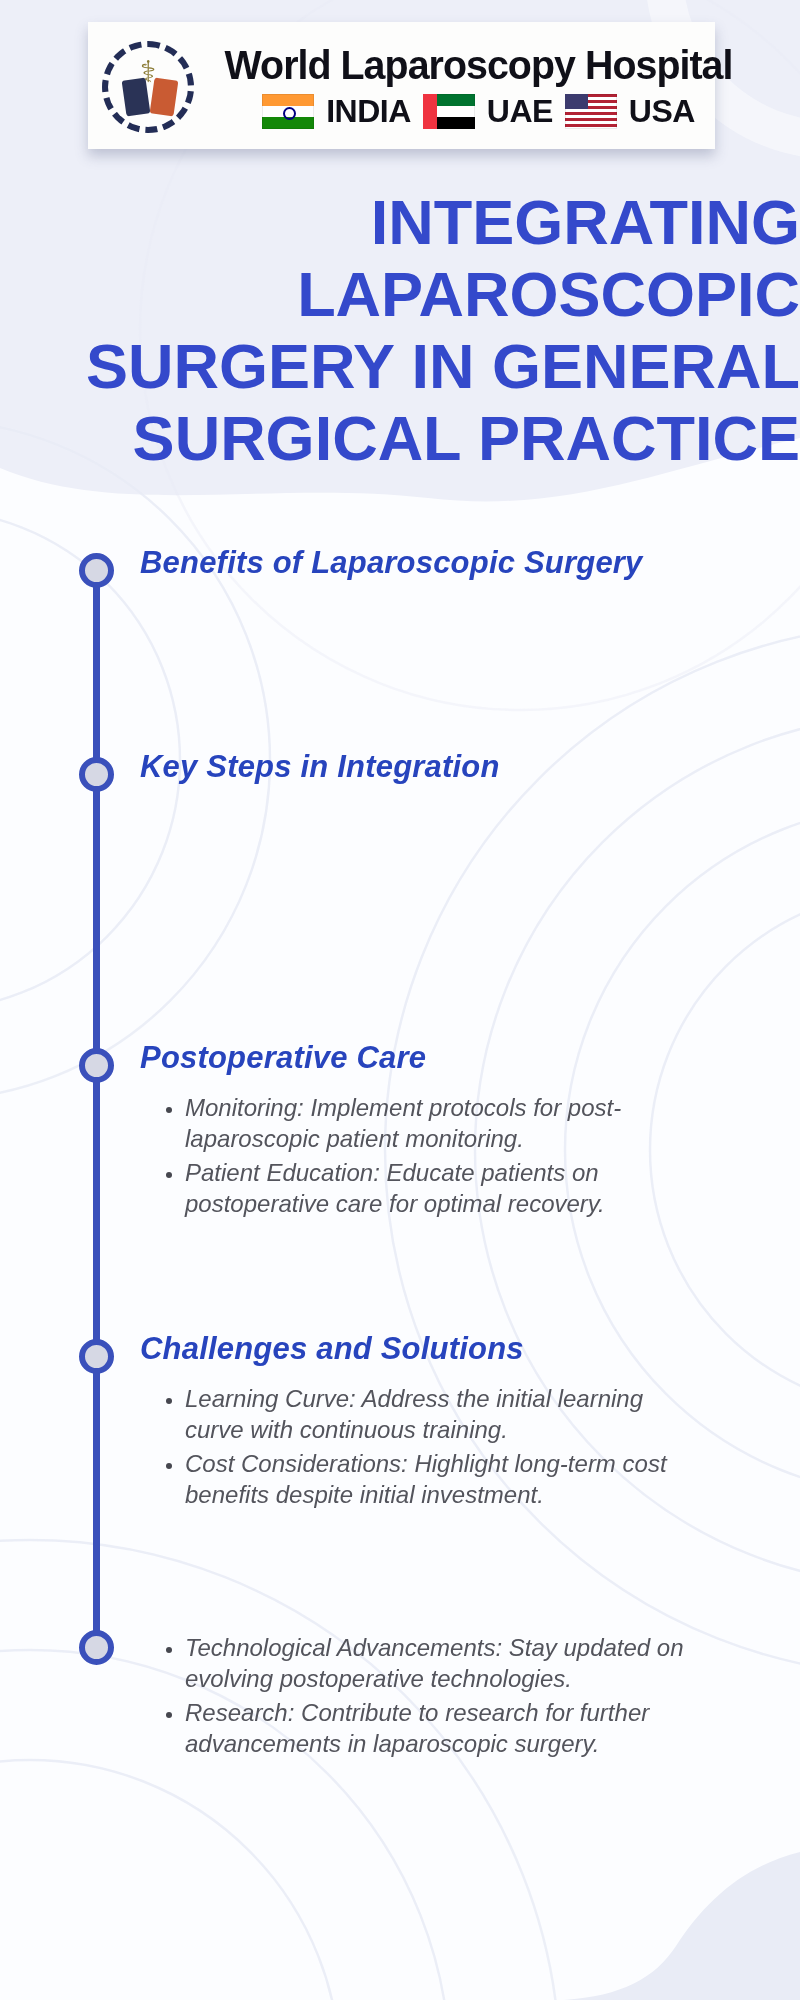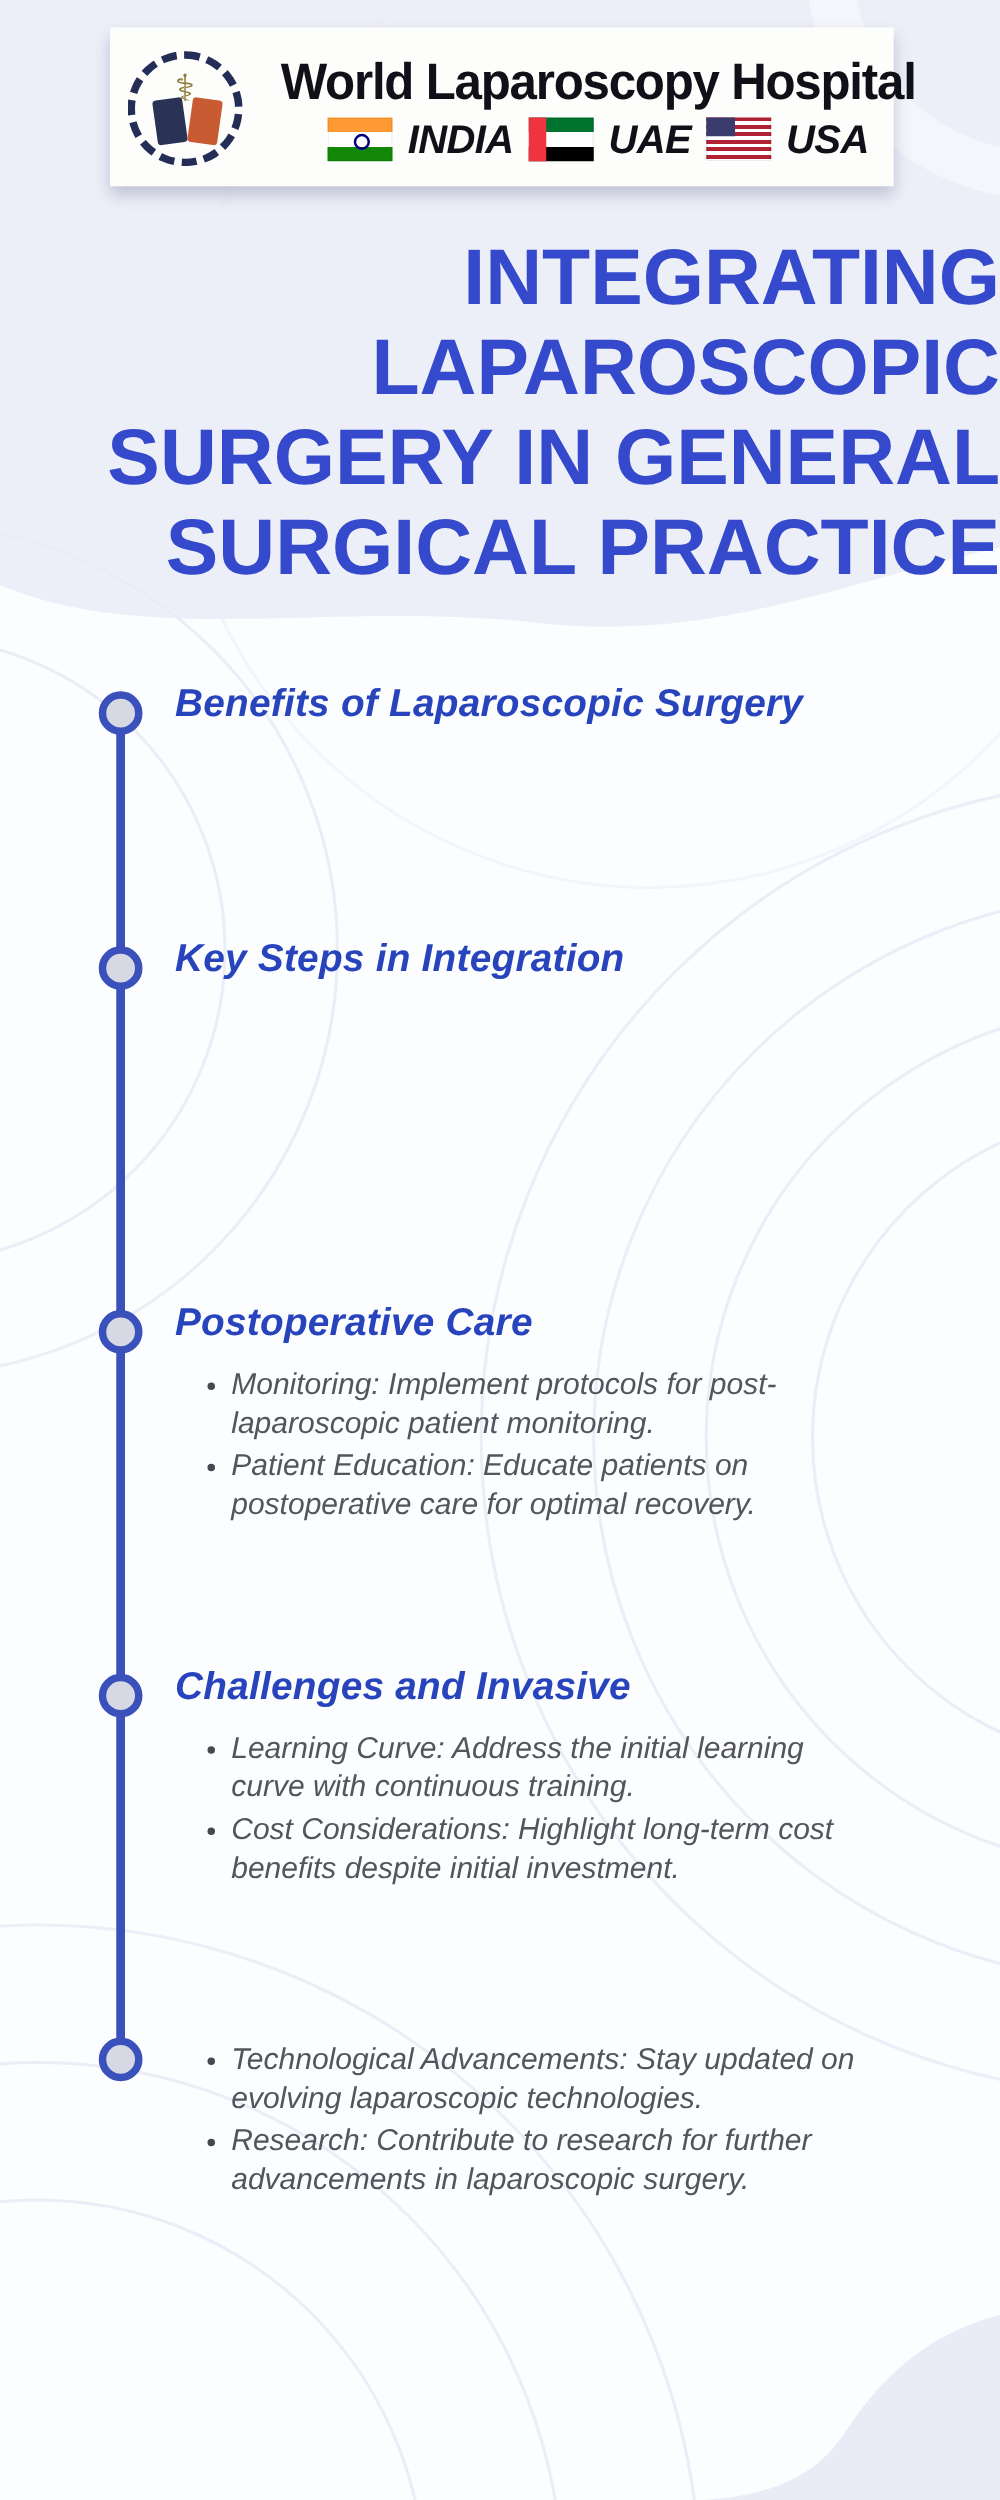--- a/index.html
+++ b/index.html
@@ -41,21 +41,21 @@
   }
   .em-card{position:absolute;width:24px;height:36px;border-radius:3px;top:48px;}
   .em-card.navy{left:28px;transform:rotate(-8deg);background:#2a3356;}
   .em-card.red{left:56px;transform:rotate(8deg);background:#c95b33;}
   .logo-text{display:flex;flex-direction:column;align-items:center;flex:1;}
   .hospital-name{
     font-size:41px;font-weight:bold;color:#101018;
     letter-spacing:-1px;white-space:nowrap;
     transform:scaleX(.96);line-height:48px;
   }
-  .flags-row{display:flex;align-items:center;gap:12px;margin-top:4px;font-style:italic;}
+  .flags-row{display:flex;align-items:center;gap:12px;margin-top:4px;}
   .flag{width:52px;height:35px;position:relative;flex:0 0 auto;box-shadow:0 0 0 1px rgba(0,0,0,.08) inset;}
   .flag.india{background:linear-gradient(180deg,#ff9933 0 33.4%,#ffffff 33.4% 66.6%,#138808 66.6% 100%);}
   .flag.india::after{
     content:"";position:absolute;left:50%;top:50%;width:9px;height:9px;margin:-5px 0 0 -5px;
     border:2px solid #000080;border-radius:50%;
   }
   .flag.uae{background:linear-gradient(180deg,#00732f 0 33.4%,#ffffff 33.4% 66.6%,#000000 66.6% 100%);}
   .flag.uae::before{content:"";position:absolute;left:0;top:0;width:14px;height:100%;background:#ef3340;}
   .flag.usa{background:repeating-linear-gradient(180deg,#b22234 0 3px,#ffffff 3px 6px);}
   .flag.usa::before{content:"";position:absolute;left:0;top:0;width:23px;height:15px;background:#3c3b6e;}
@@ -157,27 +157,27 @@
         <h2>Key Steps in Integration</h2>
       </section>
       <section class="tl-section" style="top: 1037px;">
         <h2>Postoperative Care</h2>
         <ul>
           <li>Monitoring: Implement protocols for post-laparoscopic patient monitoring.</li>
           <li>Patient Education: Educate patients on postoperative care for optimal recovery.</li>
         </ul>
       </section>
       <section class="tl-section" style="top: 1328px;">
-        <h2>Challenges and Invasive</h2>
+        <h2>Challenges and Solutions</h2>
         <ul>
           <li>Learning Curve: Address the initial learning curve with continuous training.</li>
           <li>Cost Considerations: Highlight long-term cost benefits despite initial investment.</li>
         </ul>
       </section>
       <section class="tl-section" style="top: 1619px;">
         <ul>
-          <li>Technological Advancements: Stay updated on evolving laparoscopic technologies.</li>
+          <li>Technological Advancements: Stay updated on evolving postoperative technologies.</li>
           <li>Research: Contribute to research for further advancements in laparoscopic surgery.</li>
         </ul>
       </section>
     </div>
 
 </div>
 
 </body></html>

